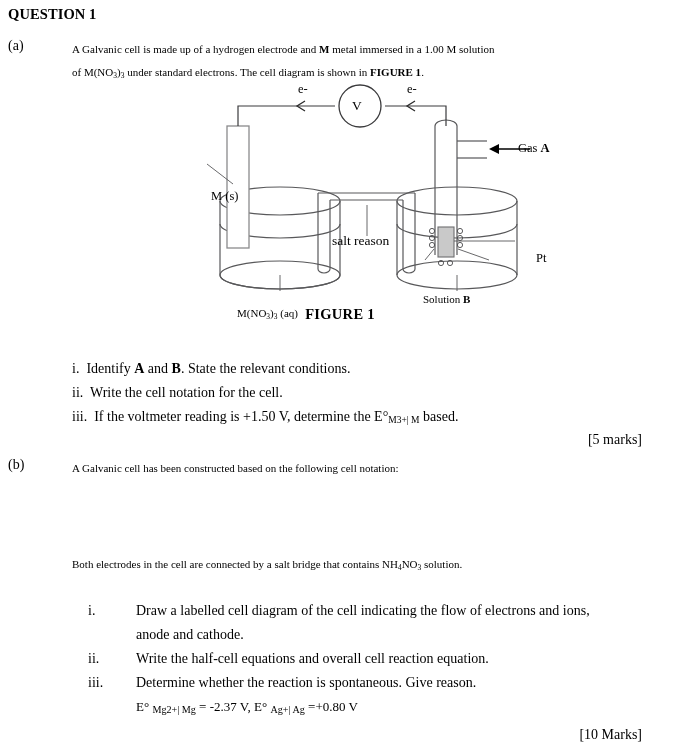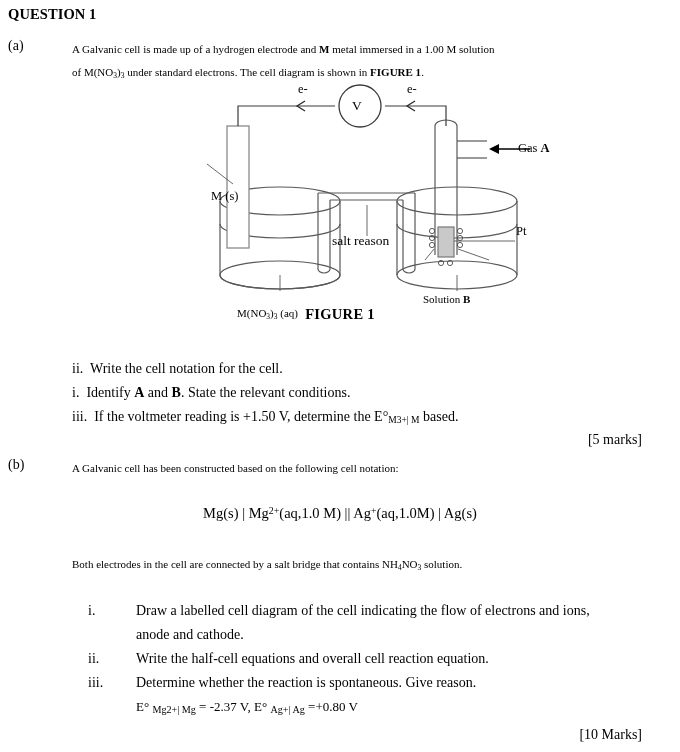--- a/index.html
+++ b/index.html
@@ -245,57 +245,54 @@
     <span class="fig-label sz12" style="left:113px; top:-2px;">e-</span>
 
     <span class="fig-label sz12" style="left:222px; top:-2px;">e-</span>
 
     <span class="fig-label sz13" style="left:147px; top:149px;">salt reason</span>
 
     <span class="fig-label sz12" style="left:333px; top:57px;">
       <span>Gas </span><b>A</b>
     </span>
 
-    <span class="fig-label sz12" style="left:331px; top:140px;">Pt</span>
+    <span class="fig-label sz12" style="left:331px; top:167px;padding-left:20px;">Pt</span>
 
     <span class="fig-label" style="left:52px; top:223px;text-align:right;">
       <span>M(NO</span><sub>3</sub><span>)</span><sub>3</sub><span> (aq)</span>
     </span>
 
     <span class="fig-label" style="left:238px; top:209px;">
       <span>Solution </span><b>B</b>
     </span>
   </div>
 
   <div class="abs" id="figure-caption">FIGURE 1</div>
 
   <div class="abs roman-list-a" style="top:357px;">
+    <span class="ri">
+      <span>i.</span>&nbsp;
+      <span>Identify </span><b>A</b><span> and </span><b>B</b><span>. State the relevant conditions.</span>
+    </span>
     <span class="ri">
       <span>ii.</span>&nbsp;
       <span>Write the cell notation for the cell.</span>
     </span>
     <span class="ri">
-      <span>i.</span>&nbsp;
-      <span>Identify </span><b>A</b><span> and </span><b>B</b><span>. State the relevant conditions.</span>
-    </span>
-    <span class="ri">
       <span>iii.</span>&nbsp;
       <span>If the voltmeter reading is +1.50 V, determine the E°</span><sub>M3+| M</sub><span> based.</span>
     </span>
   </div>
 
   <div class="abs marks" style="top:432px;">[5 marks]</div>
 
   <div class="abs part-label" style="top:457px;">(b)</div>
 
   <div class="abs body-text w-wide" style="top:457px;">A Galvanic cell has been constructed based on the following cell notation:</div>
 
-  <div class="abs notation" style="top:505px;">
-    <span>Mg(s) | Mg</span><sup>2+</sup><span>(aq,1.0 M) || Ag</span><sup>+</sup><span>(aq,1.0M) | Ag(s)</span>
-  </div>
 
   <div class="abs body-text w-wide" style="top:553px;">
     <span>Both electrodes in the cell are connected by a salt bridge that contains NH</span><sub>4</sub><span>NO</span><sub>3</sub><span> solution.</span>
   </div>
 
   <div class="abs roman-list-b" style="top:599px; left:88px;">
     <div class="row">
       <span class="num">i.</span>
       <span class="txt">
         <span>Draw a labelled cell diagram of the cell indicating the flow of electrons and ions,</span><br>

